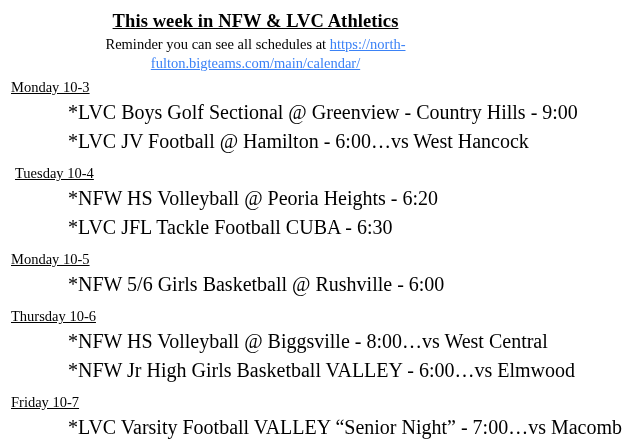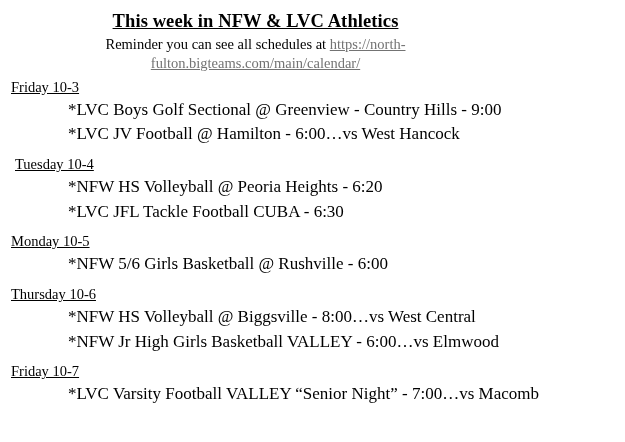--- a/index.html
+++ b/index.html
@@ -31,60 +31,60 @@
     margin: 4px 0 2px 0;
     line-height: 1.25;
   }
   .reminder {
     text-align: center;
     font-size: 14.5px;
     line-height: 1.3;
     margin: 0 0 4px 0;
   }
   .reminder a {
-    color: #737373;
+    color: #3b82f6;
     text-decoration: underline;
   }
   .day-block {
     margin: 0 0 2px 0;
   }
   .day-head {
     font-size: 14.5px;
     text-decoration: underline;
     line-height: 1.45;
     padding-left: 1px;
     display: inline-block;
   }
   .day-head.indented {
     padding-left: 5px;
     text-align: right;
   }
   .event {
-    font-size: 17px;
+    font-size: 20px;
     line-height: 1.45;
     padding-left: 58px;
     white-space: nowrap;
   }
   .spacer {
     height: 5px;
   }
 </style>
 </head>
 <body>
 
 <div class="page">
 
   <div class="title">This week in NFW &amp; LVC Athletics</div>
 
   <div class="reminder">
     <span>Reminder you can see all schedules at </span><a href="#">https://north-fulton.bigteams.com/main/calendar/</a>
   </div>
 
   <div class="day-block">
-    <div class="day-head">Friday 10-3</div>
+    <div class="day-head">Monday 10-3</div>
     <div class="event">*LVC Boys Golf Sectional @ Greenview - Country Hills - 9:00</div>
     <div class="event">*LVC JV Football @ Hamilton - 6:00…vs West Hancock</div>
   </div>
   <div class="spacer"></div>
 
   <div class="day-block">
     <div class="day-head indented">Tuesday 10-4</div>
     <div class="event">*NFW HS Volleyball @ Peoria Heights - 6:20</div>
     <div class="event">*LVC JFL Tackle Football CUBA - 6:30</div>
   </div>

